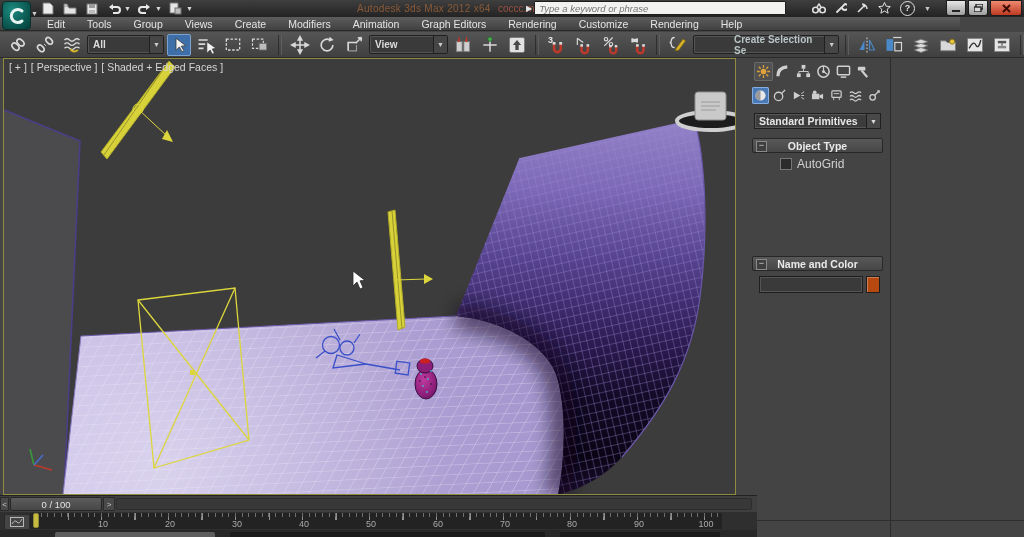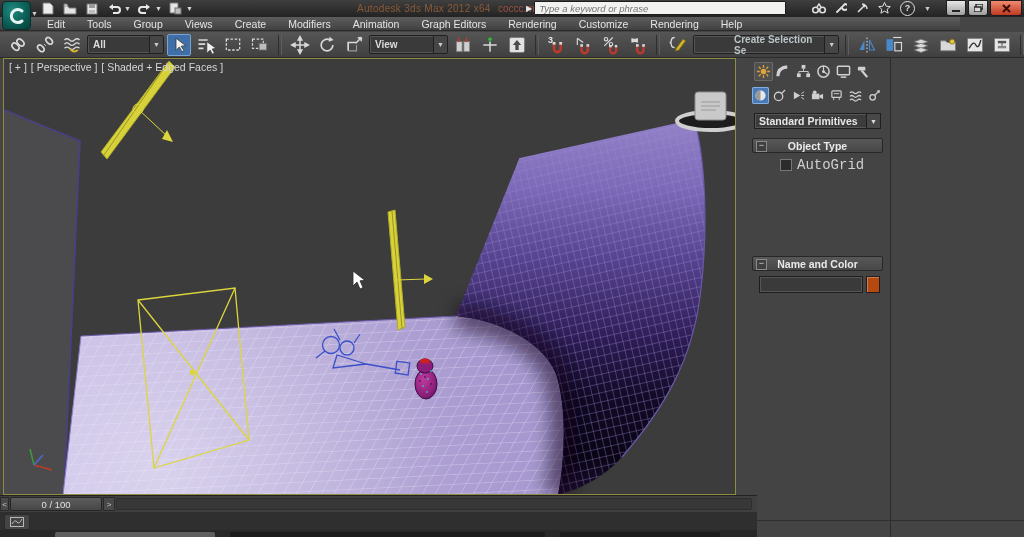--- a/index.html
+++ b/index.html
@@ -67,21 +67,21 @@
   #cp-dropdown .caret{margin-left:auto;width:13px;height:100%;display:flex;align-items:center;
     justify-content:center;font-size:7px;color:#ddd;border-left:1px solid #1f1f1f;background:#484848;}
   .rollout{position:absolute;left:15px;width:131px;}
   .roll-head{height:13px;background:linear-gradient(#585858,#474747);border:1px solid #272727;
     border-radius:2px;display:flex;align-items:center;justify-content:center;position:relative;}
   .roll-head .minus{position:absolute;left:3px;top:2px;width:9px;height:9px;border:1px solid #8a8a8a;
     color:#ddd;font-size:9px;line-height:7px;text-align:center;background:#3f3f3f;}
   .roll-title{font-size:10.5px;font-weight:bold;color:#eaeaea;}
   #autogrid-row{display:flex;align-items:center;gap:5px;margin:4px 0 2px 28px;}
   #autogrid-box{width:10px;height:10px;background:#2c2c2c;border:1px solid #777;}
-  #autogrid-label{font-size:14px;color:#d0d0d0;font-family:Liberation Mono, monospace;}
+  #autogrid-label{font-size:12px;color:#d0d0d0;}
   #ot-grid{display:grid;grid-template-columns:56px 56px;gap:4px 6px;margin:3px 0 0 7px;}
   .ot-btn{height:14px;background:linear-gradient(#555,#484848);border:1px solid #292929;
     box-shadow:inset 1px 1px 0 #6e6e6e;border-radius:3px;color:#e8e8e8;font-size:10.5px;
     display:flex;align-items:center;justify-content:center;padding:0;cursor:default;
     font-family:"Liberation Sans",sans-serif;}
   #name-field-row{display:flex;align-items:center;gap:3px;margin:5px 0 0 7px;}
   #name-input{width:98px;height:13px;background:#3a3a3a;border:1px solid #1e1e1e;
     box-shadow:inset 0 0 0 1px #555;outline:none;color:#eee;font-size:10px;}
   #color-swatch{width:12px;height:15px;background:#b5490f;border:1px solid #1e1e1e;
     box-shadow:inset 1px 1px 0 rgba(255,255,255,.3);}
@@ -698,19 +698,32 @@
   <div id="ts-groove"></div>
 </div>
 
 <div id="trackbar">
   <div id="mce-btn">
     <svg width="14" height="10" viewBox="0 0 14 10">
         <rect x="0.5" y="0.5" width="13" height="9" fill="none" stroke="#b8b8b8"></rect>
         <path d="M2 7 q3 -5 5 -2 t5 -3" fill="none" stroke="#b8b8b8"></path>
       </svg>
   </div>
+  <div id="ruler">
+    <div id="frame-marker"></div>
+    <span class="rnum" style="left:73px">10</span>
+    <span class="rnum" style="left:140px">20</span>
+    <span class="rnum" style="left:207px">30</span>
+    <span class="rnum" style="left:274px">40</span>
+    <span class="rnum" style="left:341px">50</span>
+    <span class="rnum" style="left:408px">60</span>
+    <span class="rnum" style="left:475px">70</span>
+    <span class="rnum" style="left:542px">80</span>
+    <span class="rnum" style="left:609px">90</span>
+    <span class="rnum" style="left:676px">100</span>
+  </div>
 </div>
 
 <div id="bottom-strip">
   <div class="bs-rect" style="left:55px;width:160px;background:#5e5e5e;"></div>
   <div class="bs-rect" style="left:230px;width:315px;background:#1b1b1b;"></div>
   <div class="bs-rect" style="left:560px;width:160px;background:#1b1b1b;"></div>
 </div>
 
 </body></html>

